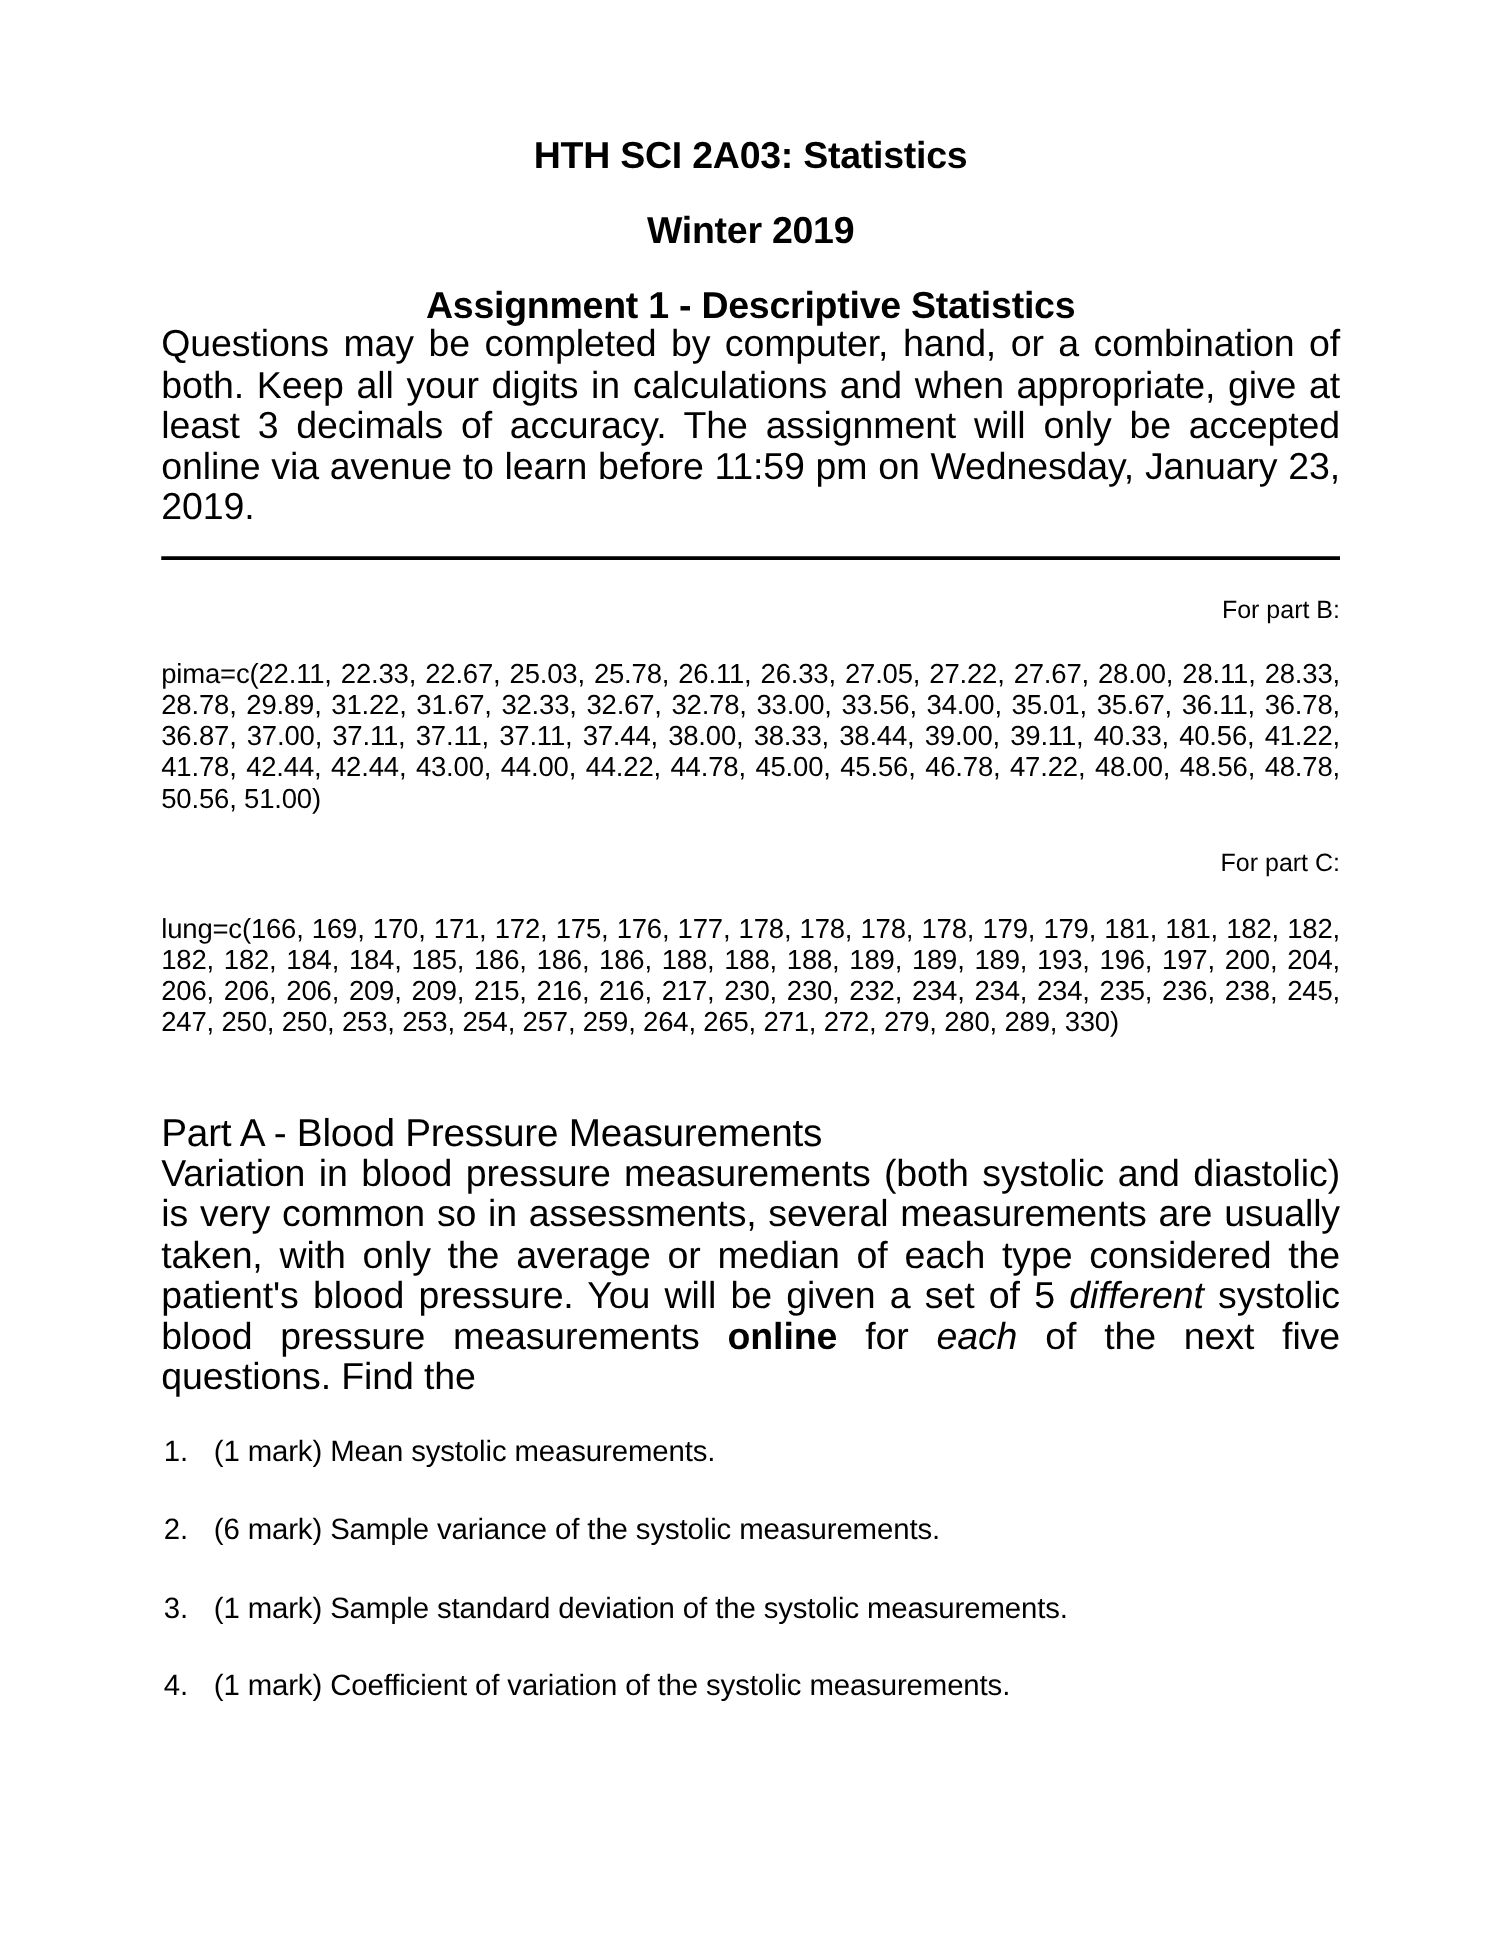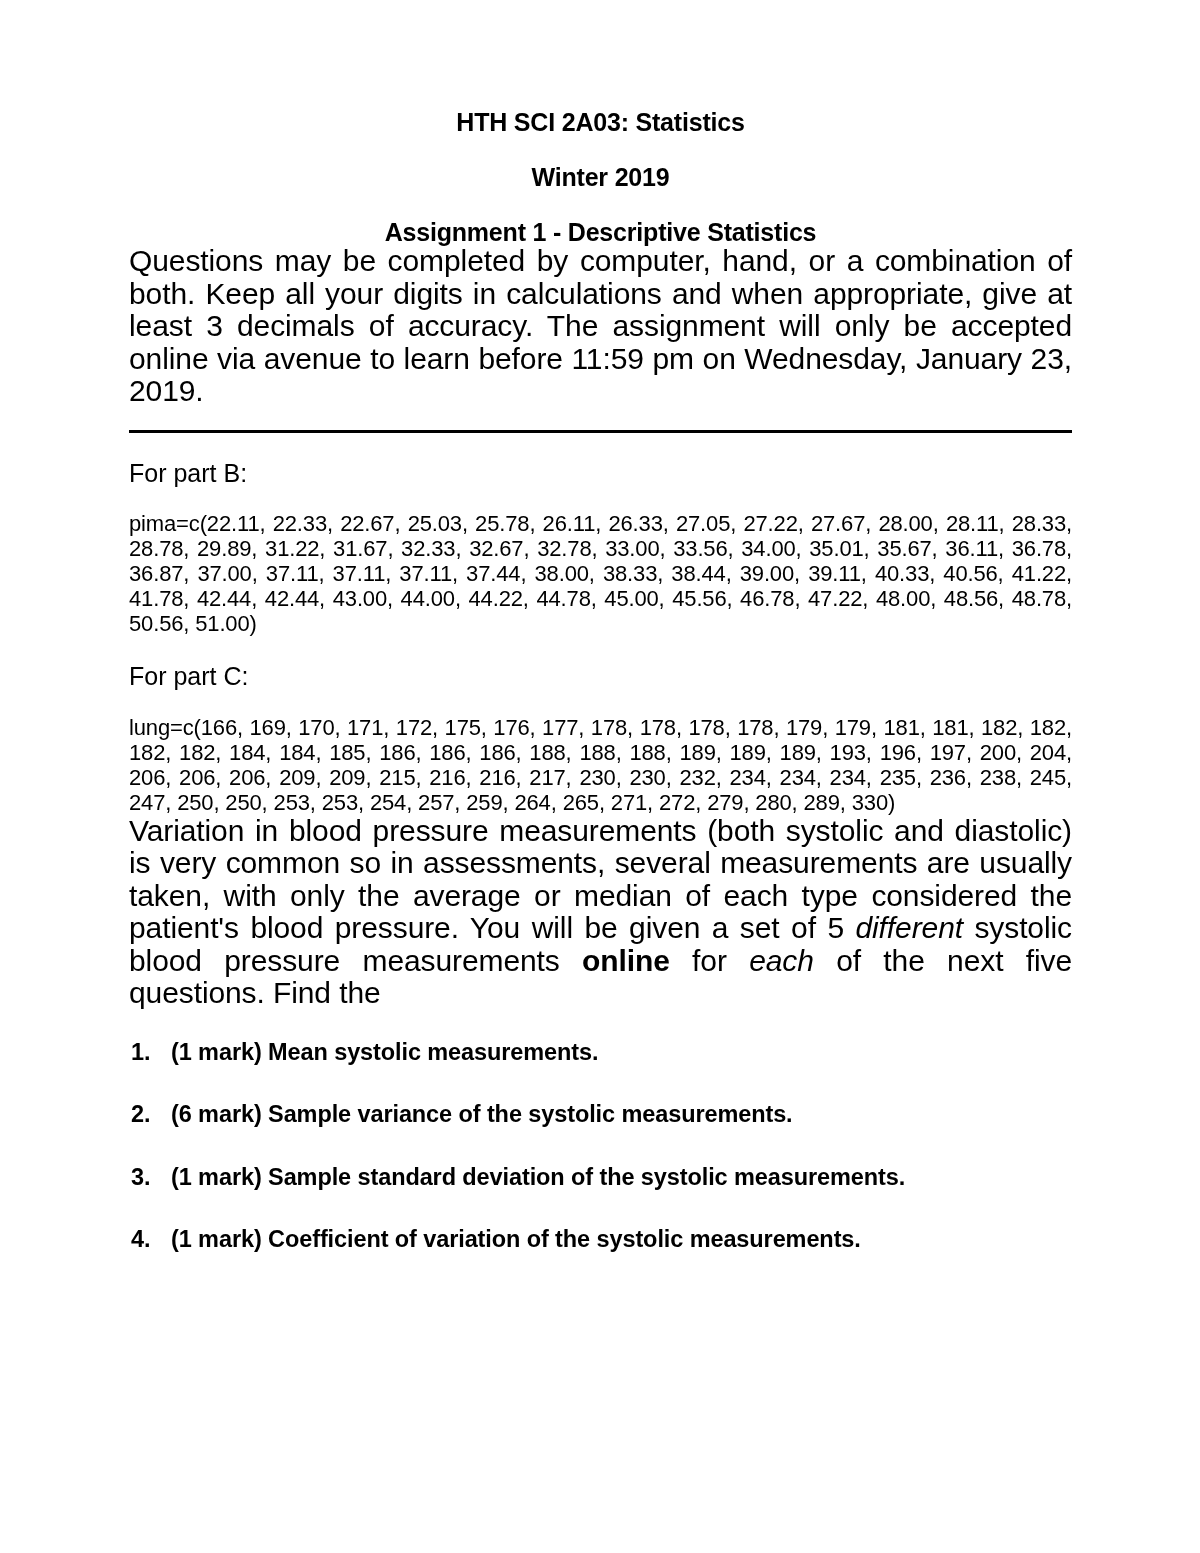--- a/index.html
+++ b/index.html
@@ -17,21 +17,21 @@
   }
   .page {
     position: relative;
     width: 1200px;
     height: 1553px;
     box-sizing: border-box;
     padding: 100px 128px 0 129px;
     background: #ffffff;
   }
   .doc-title {
-    font-size: 25px;
+    font-size: 30px;
     font-weight: bold;
     text-align: center;
     letter-spacing: -0.2px;
     margin: 0;
     line-height: 1.0;
   }
   .title-1 { margin-top: 10px; }
   .title-2 { margin-top: 30px; }
   .title-3 { margin-top: 30px; }
 
@@ -48,24 +48,24 @@
   .rule {
     border: 0;
     border-top: 3px solid #000000;
     margin: 22px 0 0 0;
     width: 100%;
     height: 0;
   }
 
   .para-gap { margin-top: 24px; }
   .label-line {
-    font-size: 25px;
+    font-size: 20px;
     line-height: 32.5px;
     margin: 24px 0 0 0;
-    text-align: left;
+    text-align: right;
   }
   .data-block {
     font-size: 22px;
     line-height: 25px;
     text-align: justify;
     text-justify: inter-word;
     margin: 22px 0 0 0;
     letter-spacing: -0.15px;
   }
   
@@ -87,21 +87,20 @@
     counter-reset: qnum;
   }
   ol.question-list > li {
     position: relative;
     font-size: 23.5px;
     line-height: 32.5px;
     margin: 0 0 30px 0;
     padding-left: 42px;
     counter-increment: qnum;
     letter-spacing: -0.1px;
-    font-weight: bold;
   }
   ol.question-list > li::before {
     content: counter(qnum) ".";
     position: absolute;
     left: 2px;
     top: 0;
     width: 30px;
     text-align: left;
   }
   em { font-style: italic; }
@@ -124,20 +123,21 @@
 
 
   <p class="label-line">For part B:</p>
 
   <p class="data-block">pima=c(22.11, 22.33, 22.67, 25.03, 25.78, 26.11, 26.33, 27.05, 27.22, 27.67, 28.00, 28.11, 28.33, 28.78, 29.89, 31.22, 31.67, 32.33, 32.67, 32.78, 33.00, 33.56, 34.00, 35.01, 35.67, 36.11, 36.78, 36.87, 37.00, 37.11, 37.11, 37.11, 37.44, 38.00, 38.33, 38.44, 39.00, 39.11, 40.33, 40.56, 41.22, 41.78, 42.44, 42.44, 43.00, 44.00, 44.22, 44.78, 45.00, 45.56, 46.78, 47.22, 48.00, 48.56, 48.78, 50.56, 51.00)</p>
 
   <p class="label-line">For part C:</p>
 
   <p class="data-block">lung=c(166, 169, 170, 171, 172, 175, 176, 177, 178, 178, 178, 178, 179, 179, 181, 181, 182, 182, 182, 182, 184, 184, 185, 186, 186, 186, 188, 188, 188, 189, 189, 189, 193, 196, 197, 200, 204, 206, 206, 206, 209, 209, 215, 216, 216, 217, 230, 230, 232, 234, 234, 234, 235, 236, 238, 245, 247, 250, 250, 253, 253, 254, 257, 259, 264, 265, 271, 272, 279, 280, 289, 330)</p>
 
+  <h2 class="section-head">Part A - Blood Pressure Measurements</h2>
 
   <p class="body-text partA-para"><span>Variation in blood pressure measurements (both systolic and diastolic) is very common so in assessments, several measurements are usually taken, with only the average or median of each type considered the patient's blood pressure. You will be given a set of 5 </span><em>different</em><span> systolic blood pressure measurements </span><strong>online</strong><span> for </span><em>each</em><span> of the next five questions. Find the</span></p>
 
   <ol class="question-list">
     <li>
       <span>(1 mark) Mean systolic measurements.</span>
     </li>
     <li>
       <span>(6 mark) Sample variance of the systolic measurements.</span>
     </li>

